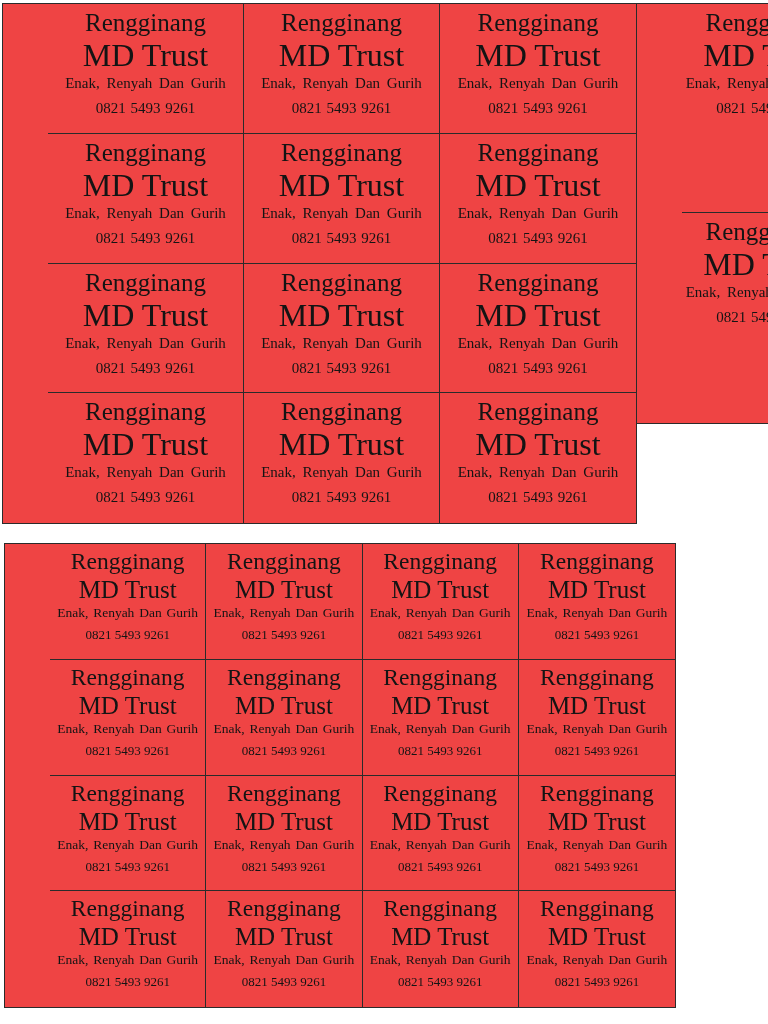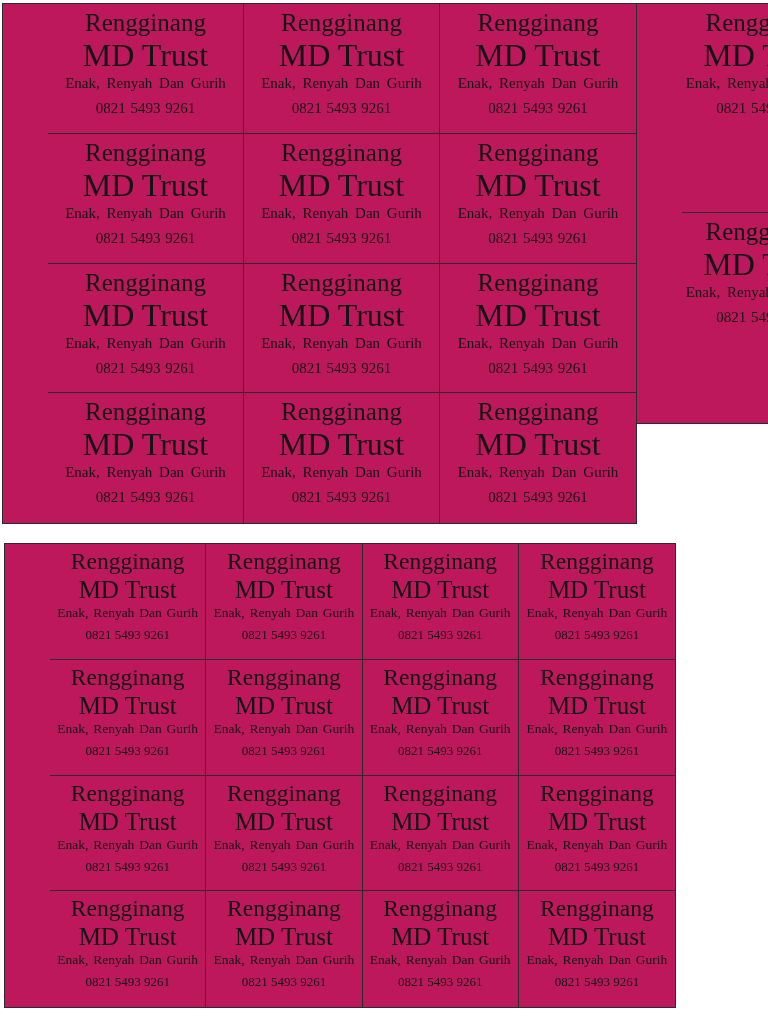--- a/index.html
+++ b/index.html
@@ -13,21 +13,21 @@
     width: 768px; height: 1024px;
     background: #ffffff;
     overflow: hidden;
     font-family: "Liberation Serif", "DejaVu Serif", serif;
     color: #141414;
   }
   .tbl {
     position: absolute;
     display: grid;
     border: 1.4px solid #2b2b2b;
-    background: #be185d;
+    background: #ef4444;
     padding-left: 45px;
   }
   .top-main {
     left: 2px; top: 3px;
     width: 635px; height: 521px;
     grid-template-columns: repeat(3, 1fr);
     grid-template-rows: repeat(4, 1fr);
   }
   .top-right {
     left: 637px; top: 3px;

